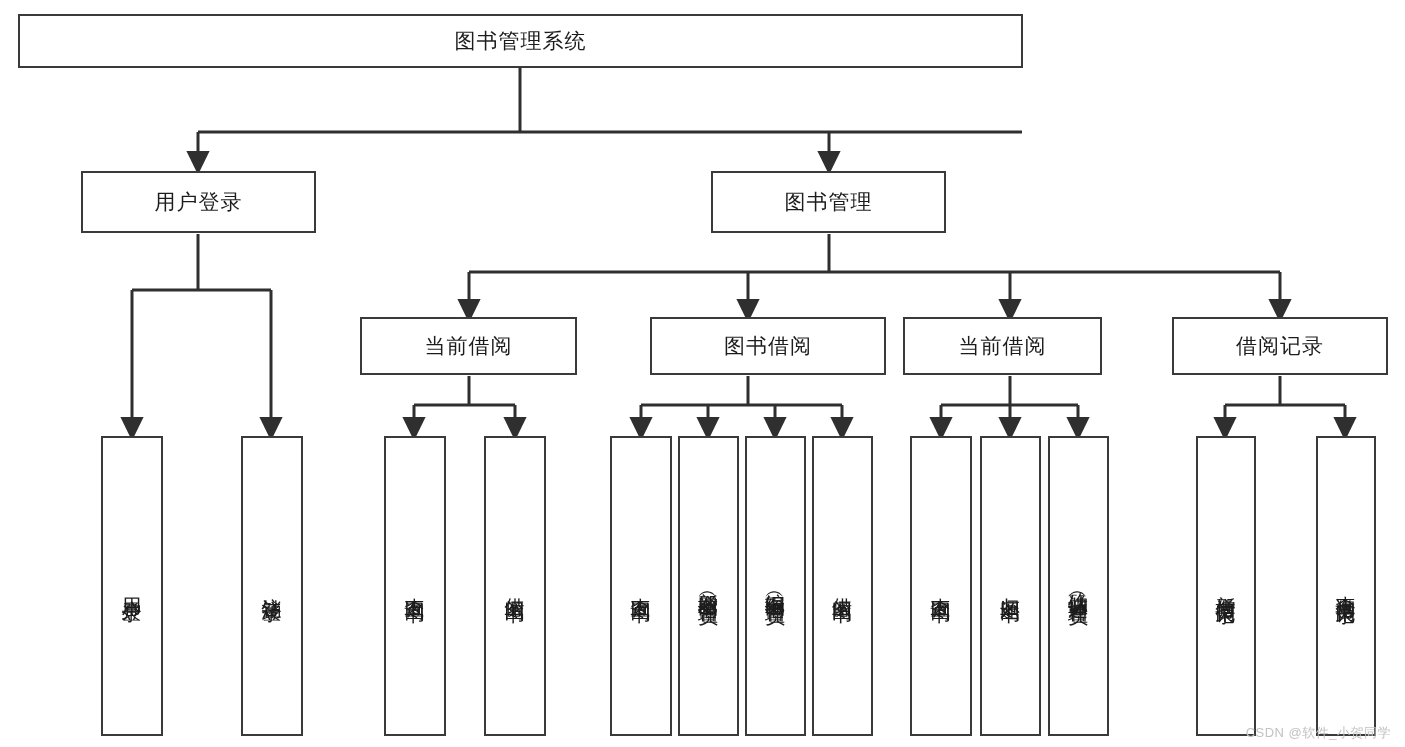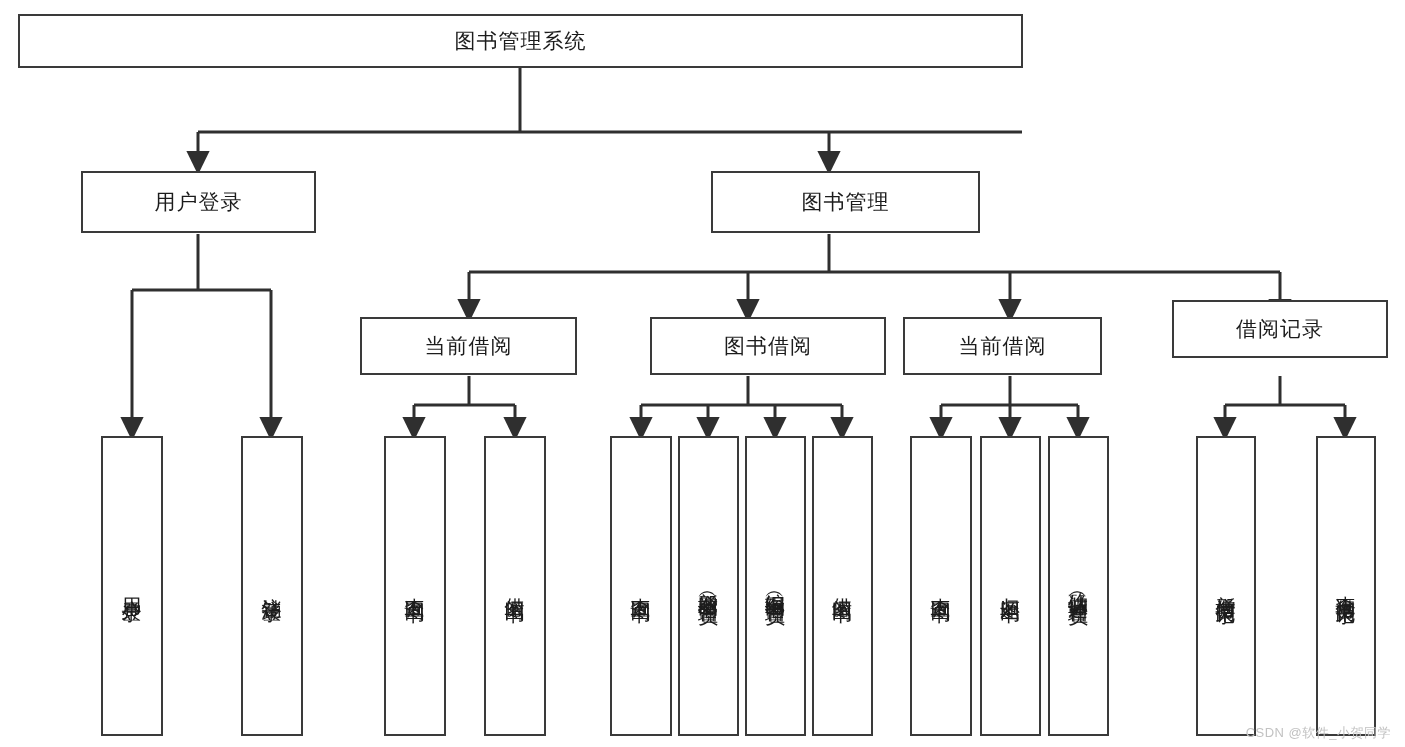--- a/index.html
+++ b/index.html
@@ -120,34 +120,34 @@
     </g>
   </svg>
 
   <div class="node horiz" style="left:18px; top:14px; width:1005px; height:54px;">
     <span>图书管理系统</span>
   </div>
 
   <div class="node horiz" style="left:81px; top:171px; width:235px; height:62px;">
     <span>用户登录</span>
   </div>
-  <div class="node horiz" style="left:711px; top:171px; width:269px; height:62px;">
+  <div class="node horiz" style="left:711px; top:171px; width:235px; height:62px;">
     <span>图书管理</span>
   </div>
 
   <div class="node horiz" style="left:360px; top:317px; width:217px; height:58px;">
     <span>当前借阅</span>
   </div>
   <div class="node horiz" style="left:630px; top:317px; width:236px; height:58px;margin-left:20px;">
     <span>图书借阅</span>
   </div>
   <div class="node horiz" style="left:903px; top:317px; width:199px; height:58px;">
     <span>当前借阅</span>
   </div>
-  <div class="node horiz" style="left:1172px; top:300px; width:216px; height:58px;">
+  <div class="node horiz" style="left:1172px; top:317px; width:216px; height:58px;">
     <span>借阅记录</span>
   </div>
 
   <div class="node vert" style="left:101px; top:436px; width:62px; height:300px;">
     <span class="vtext">用户登录</span>
   </div>
   <div class="node vert" style="left:241px; top:436px; width:62px; height:300px;">
     <span class="vtext">注销登录</span>
   </div>
 

